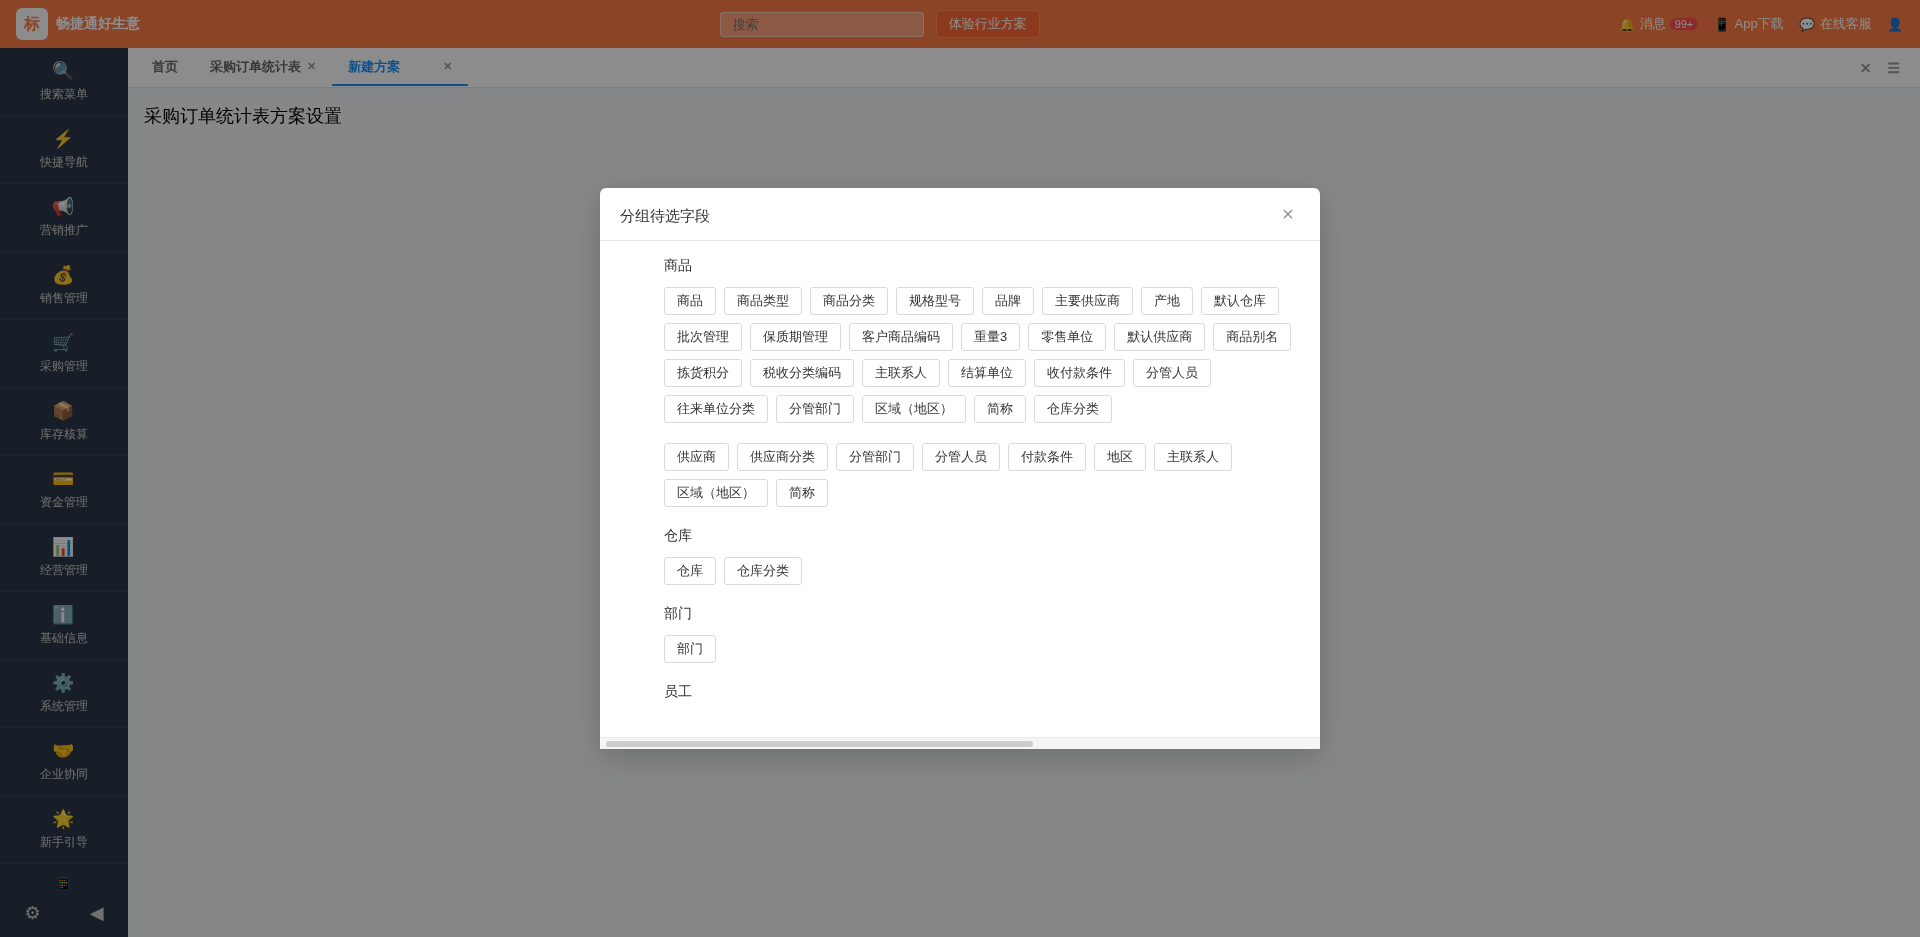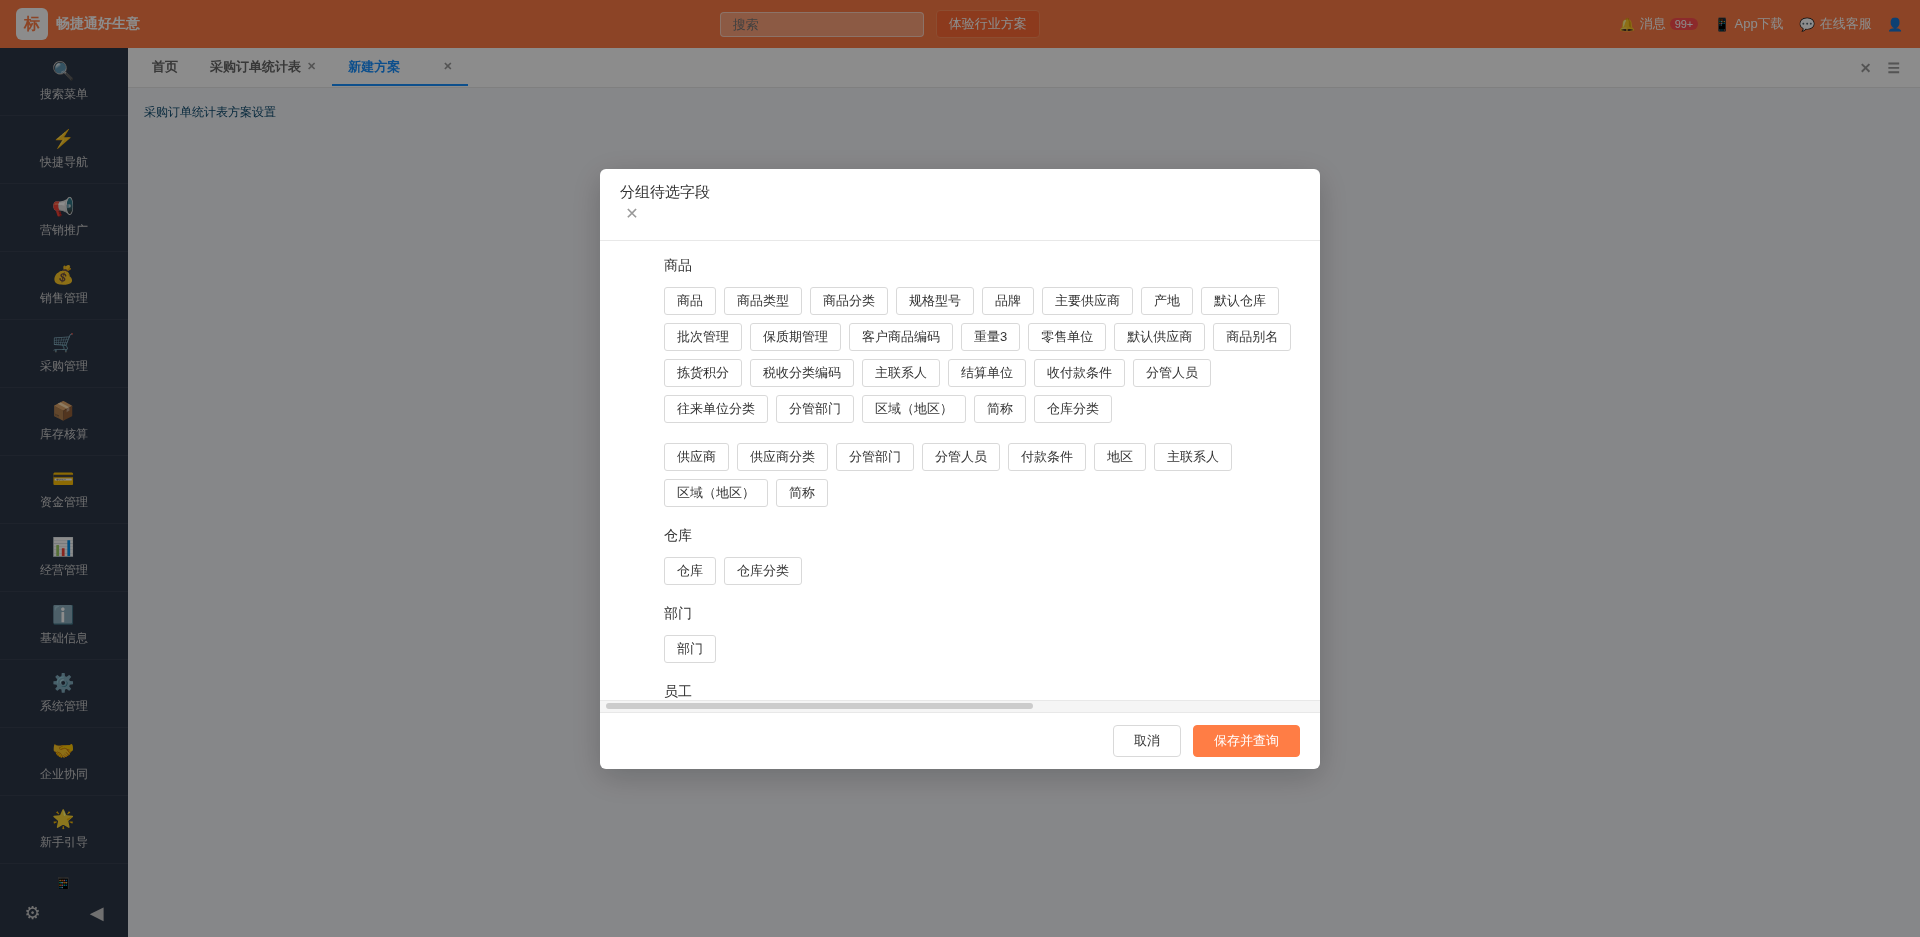--- a/index.html
+++ b/index.html
@@ -79,21 +79,21 @@
     
     .main-content {
       position: fixed;
       top: 88px; left: 128px; right: 0; bottom: 0;
       background: #f5f6fa;
       overflow: auto;
       padding: 16px;
     }
 
     
-    .page-title { font-size: 12px; color: #0c4a6e; margin-bottom: 24px; }
+    .page-title { font-size: 18px; color: #000000; margin-bottom: 24px; }
 
     
     .modal-overlay {
       position: fixed;
       top: 0; left: 0; right: 0; bottom: 0;
       background: rgba(0,0,0,0.45);
       z-index: 200;
       display: flex;
       align-items: center;
       justify-content: center;
@@ -107,26 +107,25 @@
       max-height: 600px;
       display: flex;
       flex-direction: column;
       box-shadow: 0 8px 32px rgba(0,0,0,0.2);
       position: relative;
     }
     .modal-header {
       padding: 14px 20px;
       border-bottom: 1px solid #e8e8e8;
       display: flex;
-      align-items: flex-start;
+      align-items: flex-end;
       justify-content: space-between;
       font-size: 15px;
       font-weight: 500;
       flex-shrink: 0;
-      flex-direction: column;
     }
     .modal-close {
       cursor: pointer;
       color: #999;
       font-size: 16px;
       width: 24px;
       height: 24px;
       display: flex;
       align-items: center;
       justify-content: center;
@@ -414,23 +413,19 @@
             </div>
           </div>
           <div class="field-section">
             <div class="section-title">员工</div>
           </div>
         </div>
     </div>
     <div class="modal-hscroll">
       <div class="modal-hscroll-bar"></div>
     </div>
-    <div class="modal-footer">
-      <button class="btn-cancel">取消</button>
-      <button class="btn-confirm">保存并查询</button>
-    </div>
   </div>
 </div>
 
 <div class="bottom-toolbar">
   <span class="bottom-icon">⚙</span>
   <span class="bottom-icon">◀</span>
 </div>
 
 </body></html>

